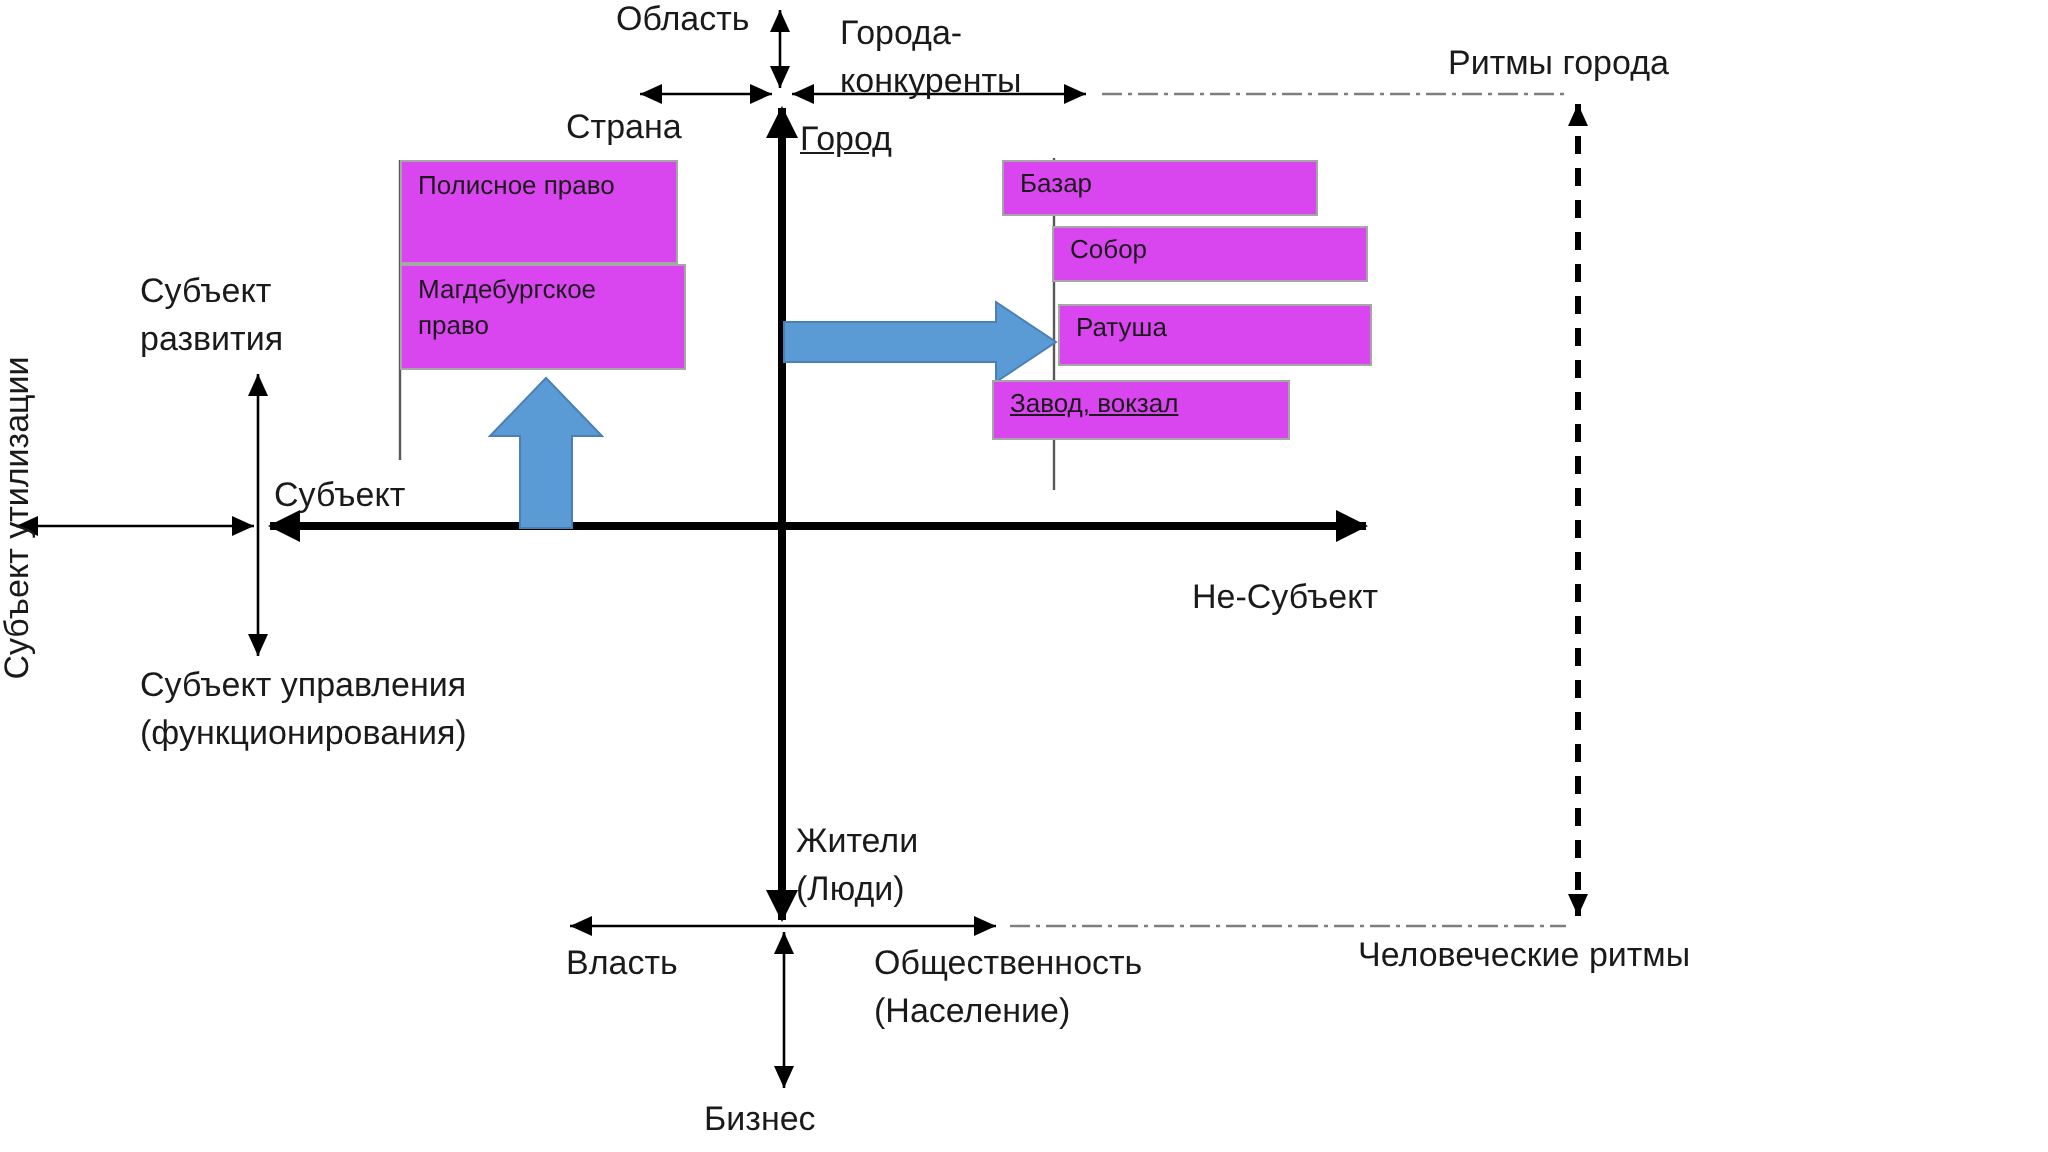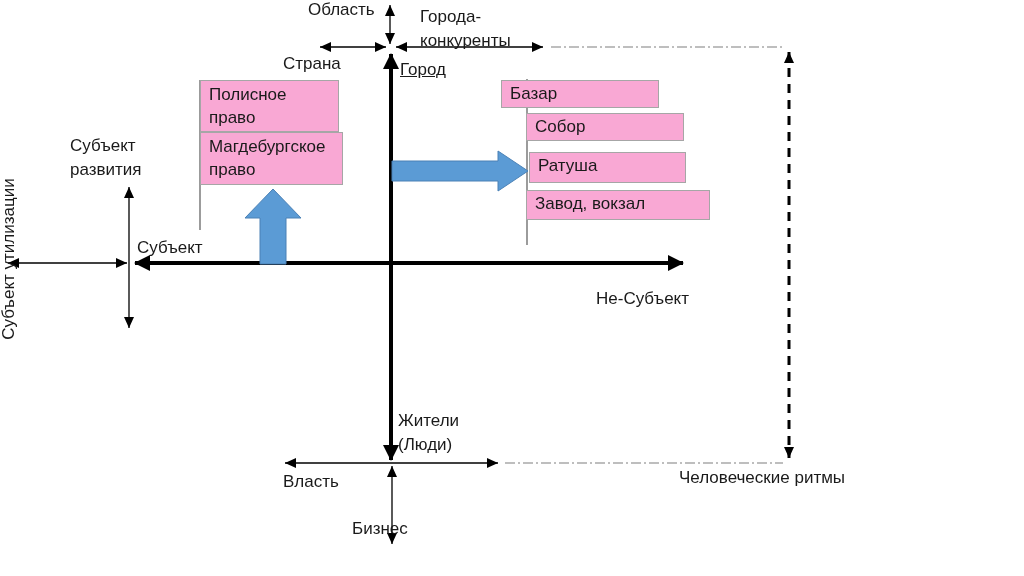--- a/index.html
+++ b/index.html
@@ -13,22 +13,22 @@
   .lbl{
     position:absolute;font-size:17px;line-height:1.42;white-space:nowrap;
   }
   .wrap{white-space:normal;}
   .underline{text-decoration:underline;}
   .rot{
     position:absolute;left:-95px;top:248px;width:210px;height:22px;
     text-align:center;transform:rotate(-90deg);font-size:17px;white-space:nowrap;
   }
   .box{
-    position:absolute;background:#f9a8d4;border:1px solid #a6a6a6;
-    box-sizing:border-box;font-size:17px;line-height:1.35;
+    position:absolute;background:#d946ef;border:1px solid #a6a6a6;
+    box-sizing:border-box;font-size:13px;line-height:1.35;
     padding:3px 8px;overflow:hidden;
   }
   .box.small{padding:2px 8px;}
 </style>
 </head>
 <body>
 
 <div class="canvas">
 
   <svg width="1024" height="576" viewBox="0 0 1024 576">
@@ -60,34 +60,37 @@
 
     <line x1="200" y1="80" x2="200" y2="230" stroke="#595959" stroke-width="1.2"></line>
     <line x1="527" y1="79" x2="527" y2="245" stroke="#595959" stroke-width="1.2"></line>
 
     <polygon points="260,264 260,218 245,218 273,189 301,218 286,218 286,264" stroke="#4a80b5" stroke-width="1" fill="#5b9bd5"></polygon>
     <polygon points="392,161 498,161 498,151 528,171 498,191 498,181 392,181" stroke="#4a80b5" stroke-width="1" fill="#5b9bd5"></polygon>
   </svg>
 
   <div class="lbl" style="left:308px;top:-2px;">Область</div>
   <div class="lbl wrap" style="left:420px;top:5px;width:120px;">Города-конкуренты</div>
+  <div class="lbl" style="left:724px;top:20px;">Ритмы города</div>
   <div class="lbl" style="left:283px;top:52px;">Страна</div>
   <div class="lbl underline" style="left:400px;top:58px;text-align:center;">Город</div>
 
   <div class="lbl wrap" style="left:70px;top:134px;width:95px;">Субъект развития</div>
   <div class="rot">Субъект утилизации</div>
   <div class="lbl" style="left:137px;top:236px;">Субъект</div>
   <div class="lbl" style="left:596px;top:271px;margin-top:16px;">Не-Субъект</div>
+  <div class="lbl wrap" style="left:70px;top:331px;width:195px;">Субъект управления (функционирования)</div>
 
   <div class="lbl wrap" style="left:398px;top:409px;width:80px;">Жители (Люди)</div>
   <div class="lbl" style="left:283px;top:470px;">Власть</div>
+  <div class="lbl wrap" style="left:437px;top:470px;width:165px;">Общественность (Население)</div>
   <div class="lbl" style="left:679px;top:466px;">Человеческие ритмы</div>
-  <div class="lbl" style="left:352px;top:517px;">Бизнес</div>
+  <div class="lbl" style="left:352px;top:548px;">Бизнес</div>
 
   <div class="box" style="left:200px;top:80px;width:139px;height:52px;">Полисное право</div>
   <div class="box" style="left:200px;top:132px;width:143px;height:53px;">Магдебургское право</div>
 
   <div class="box small" style="left:501px;top:80px;width:158px;height:28px;">Базар</div>
   <div class="box small" style="left:526px;top:113px;width:158px;height:28px;">Собор</div>
   <div class="box small" style="left:529px;top:152px;width:157px;height:31px;">Ратуша</div>
-  <div class="box small" style="left:526px;top:190px;width:184px;height:30px;">Завод, вокзал</div>
+  <div class="box small" style="left:496px;top:190px;width:149px;height:30px;text-decoration:underline;">Завод, вокзал</div>
 
 </div>
 
 </body></html>

